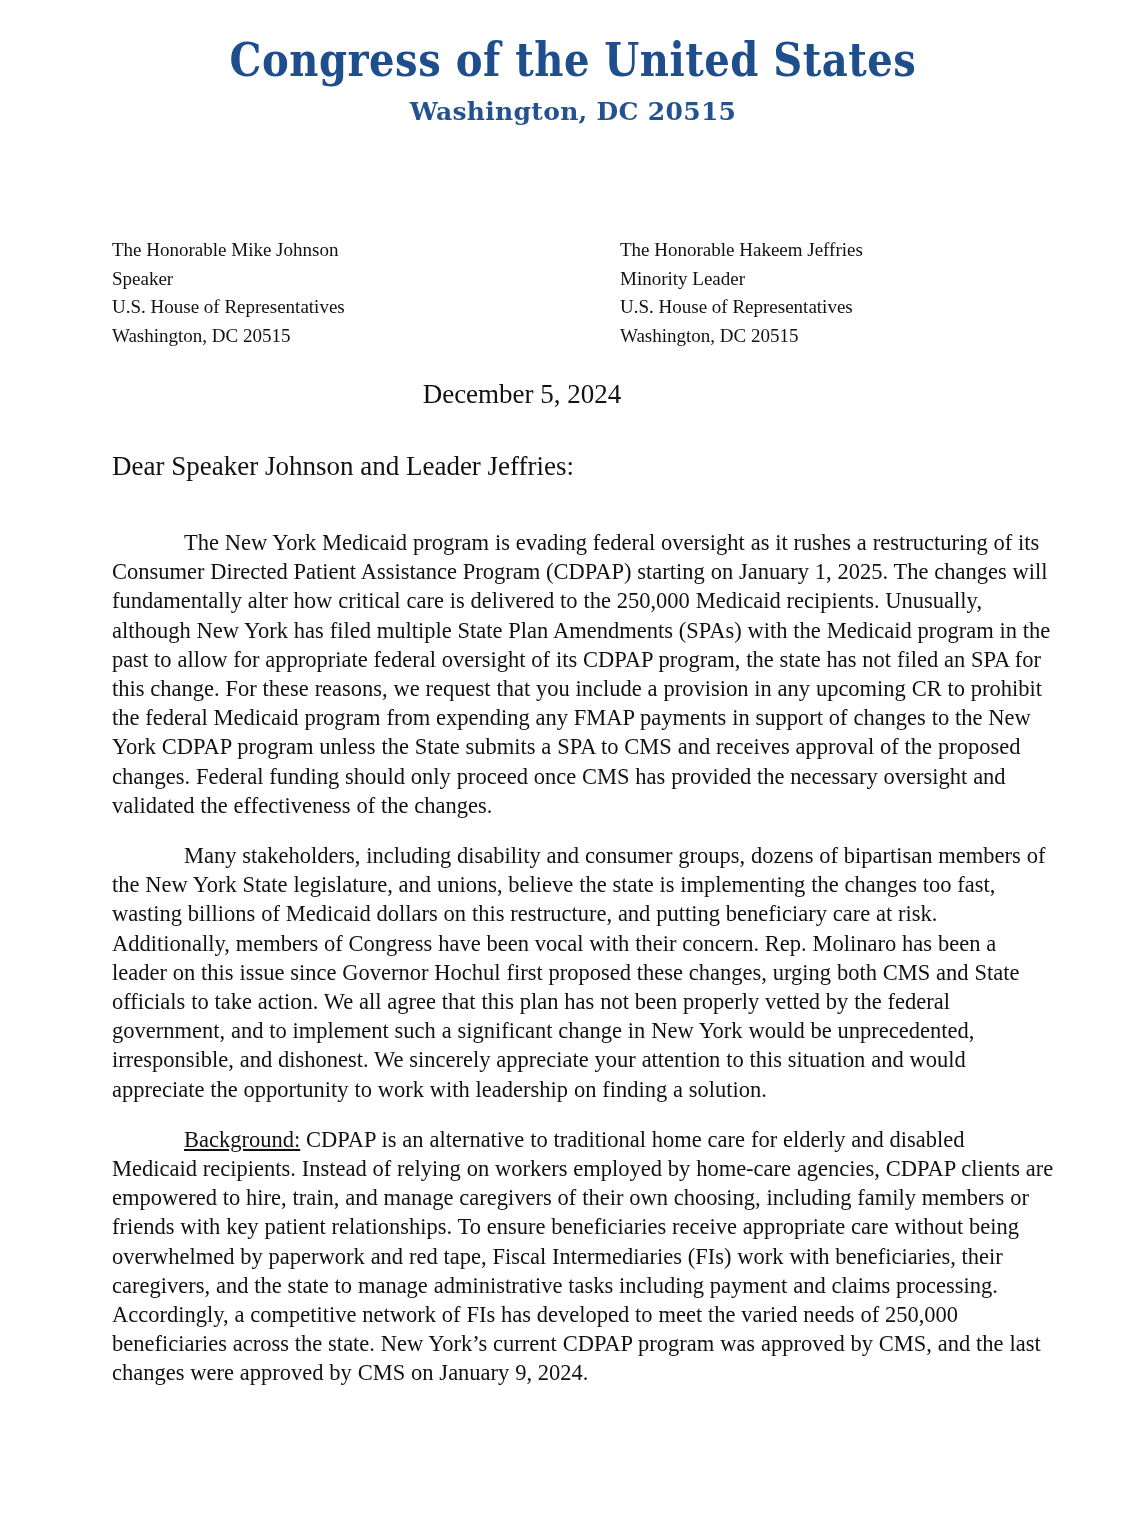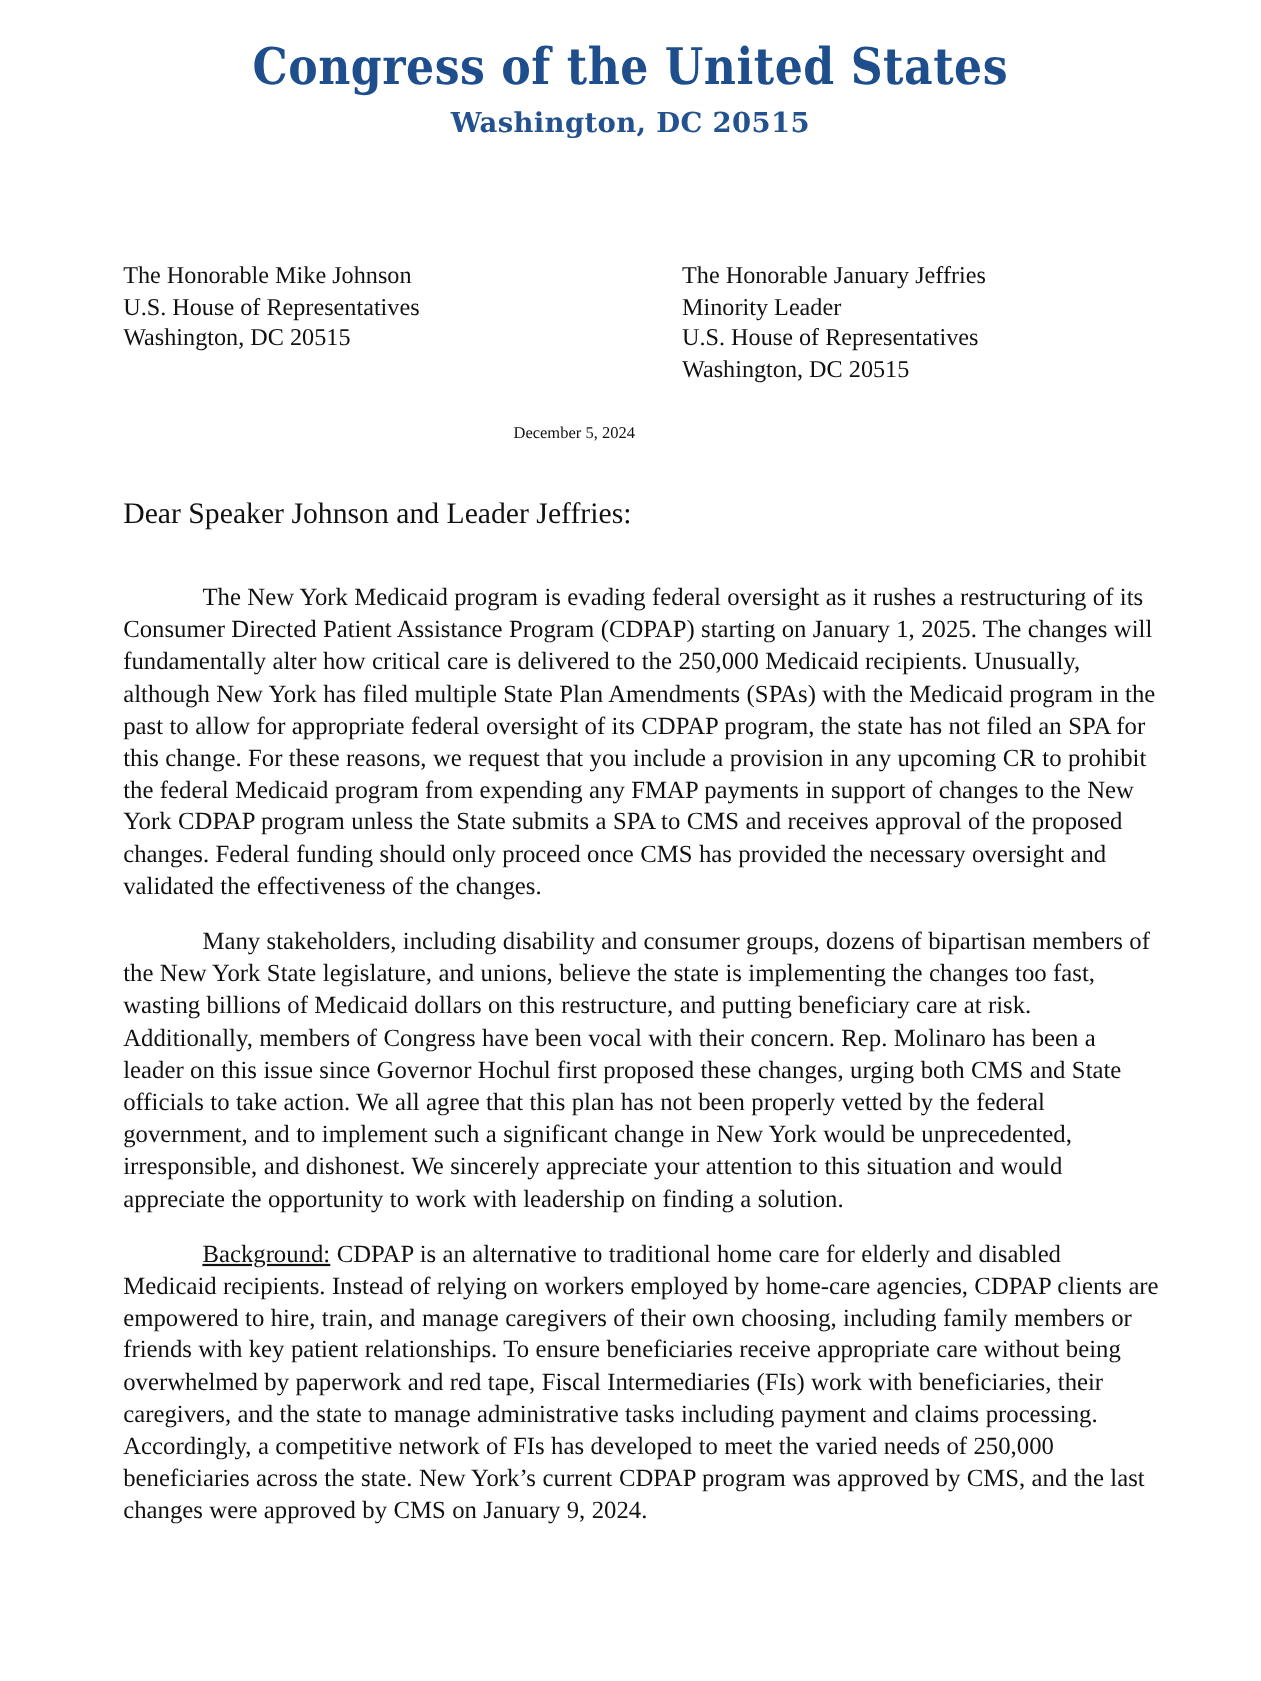--- a/index.html
+++ b/index.html
@@ -61,38 +61,38 @@
   .addresses {
     position: absolute;
     top: 236px;
     left: 0;
     width: 940px;
     display: flex;
     flex-direction: row;
   }
 
   .address-col {
-    font-size: 22px;
+    font-size: 19px;
     line-height: 28.5px;
   }
 
   .address-col.left  { width: 508px; }
   .address-col.right { width: 432px; }
 
   .address-line {
     white-space: nowrap;
   }
 
   .date-line {
     position: absolute;
     top: 380px;
     left: 0;
     width: 940px;
     text-align: center;
-    font-size: 15px;
+    font-size: 27px;
     line-height: 28.5px;
     padding-right: 120px;
     box-sizing: border-box;
   }
 
   .salutation {
     position: absolute;
     top: 452px;
     left: 0;
     font-size: 27px;
@@ -131,26 +131,27 @@
     <div class="letterhead-title">Congress of the United States</div>
     <div class="letterhead-subtitle">Washington, DC 20515</div>
   </div>
 
   <div class="sheet">
 
     <div class="addresses">
 
       <div class="address-col left">
         <div class="address-line">The Honorable Mike Johnson</div>
+        <div class="address-line">Speaker</div>
         <div class="address-line">U.S. House of Representatives</div>
         <div class="address-line">Washington, DC 20515</div>
       </div>
 
       <div class="address-col right">
-        <div class="address-line">The Honorable January Jeffries</div>
+        <div class="address-line">The Honorable Hakeem Jeffries</div>
         <div class="address-line">Minority Leader</div>
         <div class="address-line">U.S. House of Representatives</div>
         <div class="address-line">Washington, DC 20515</div>
       </div>
 
     </div>
 
     <div class="date-line">December 5, 2024</div>
 
     <div class="salutation">Dear Speaker Johnson and Leader Jeffries:</div>

